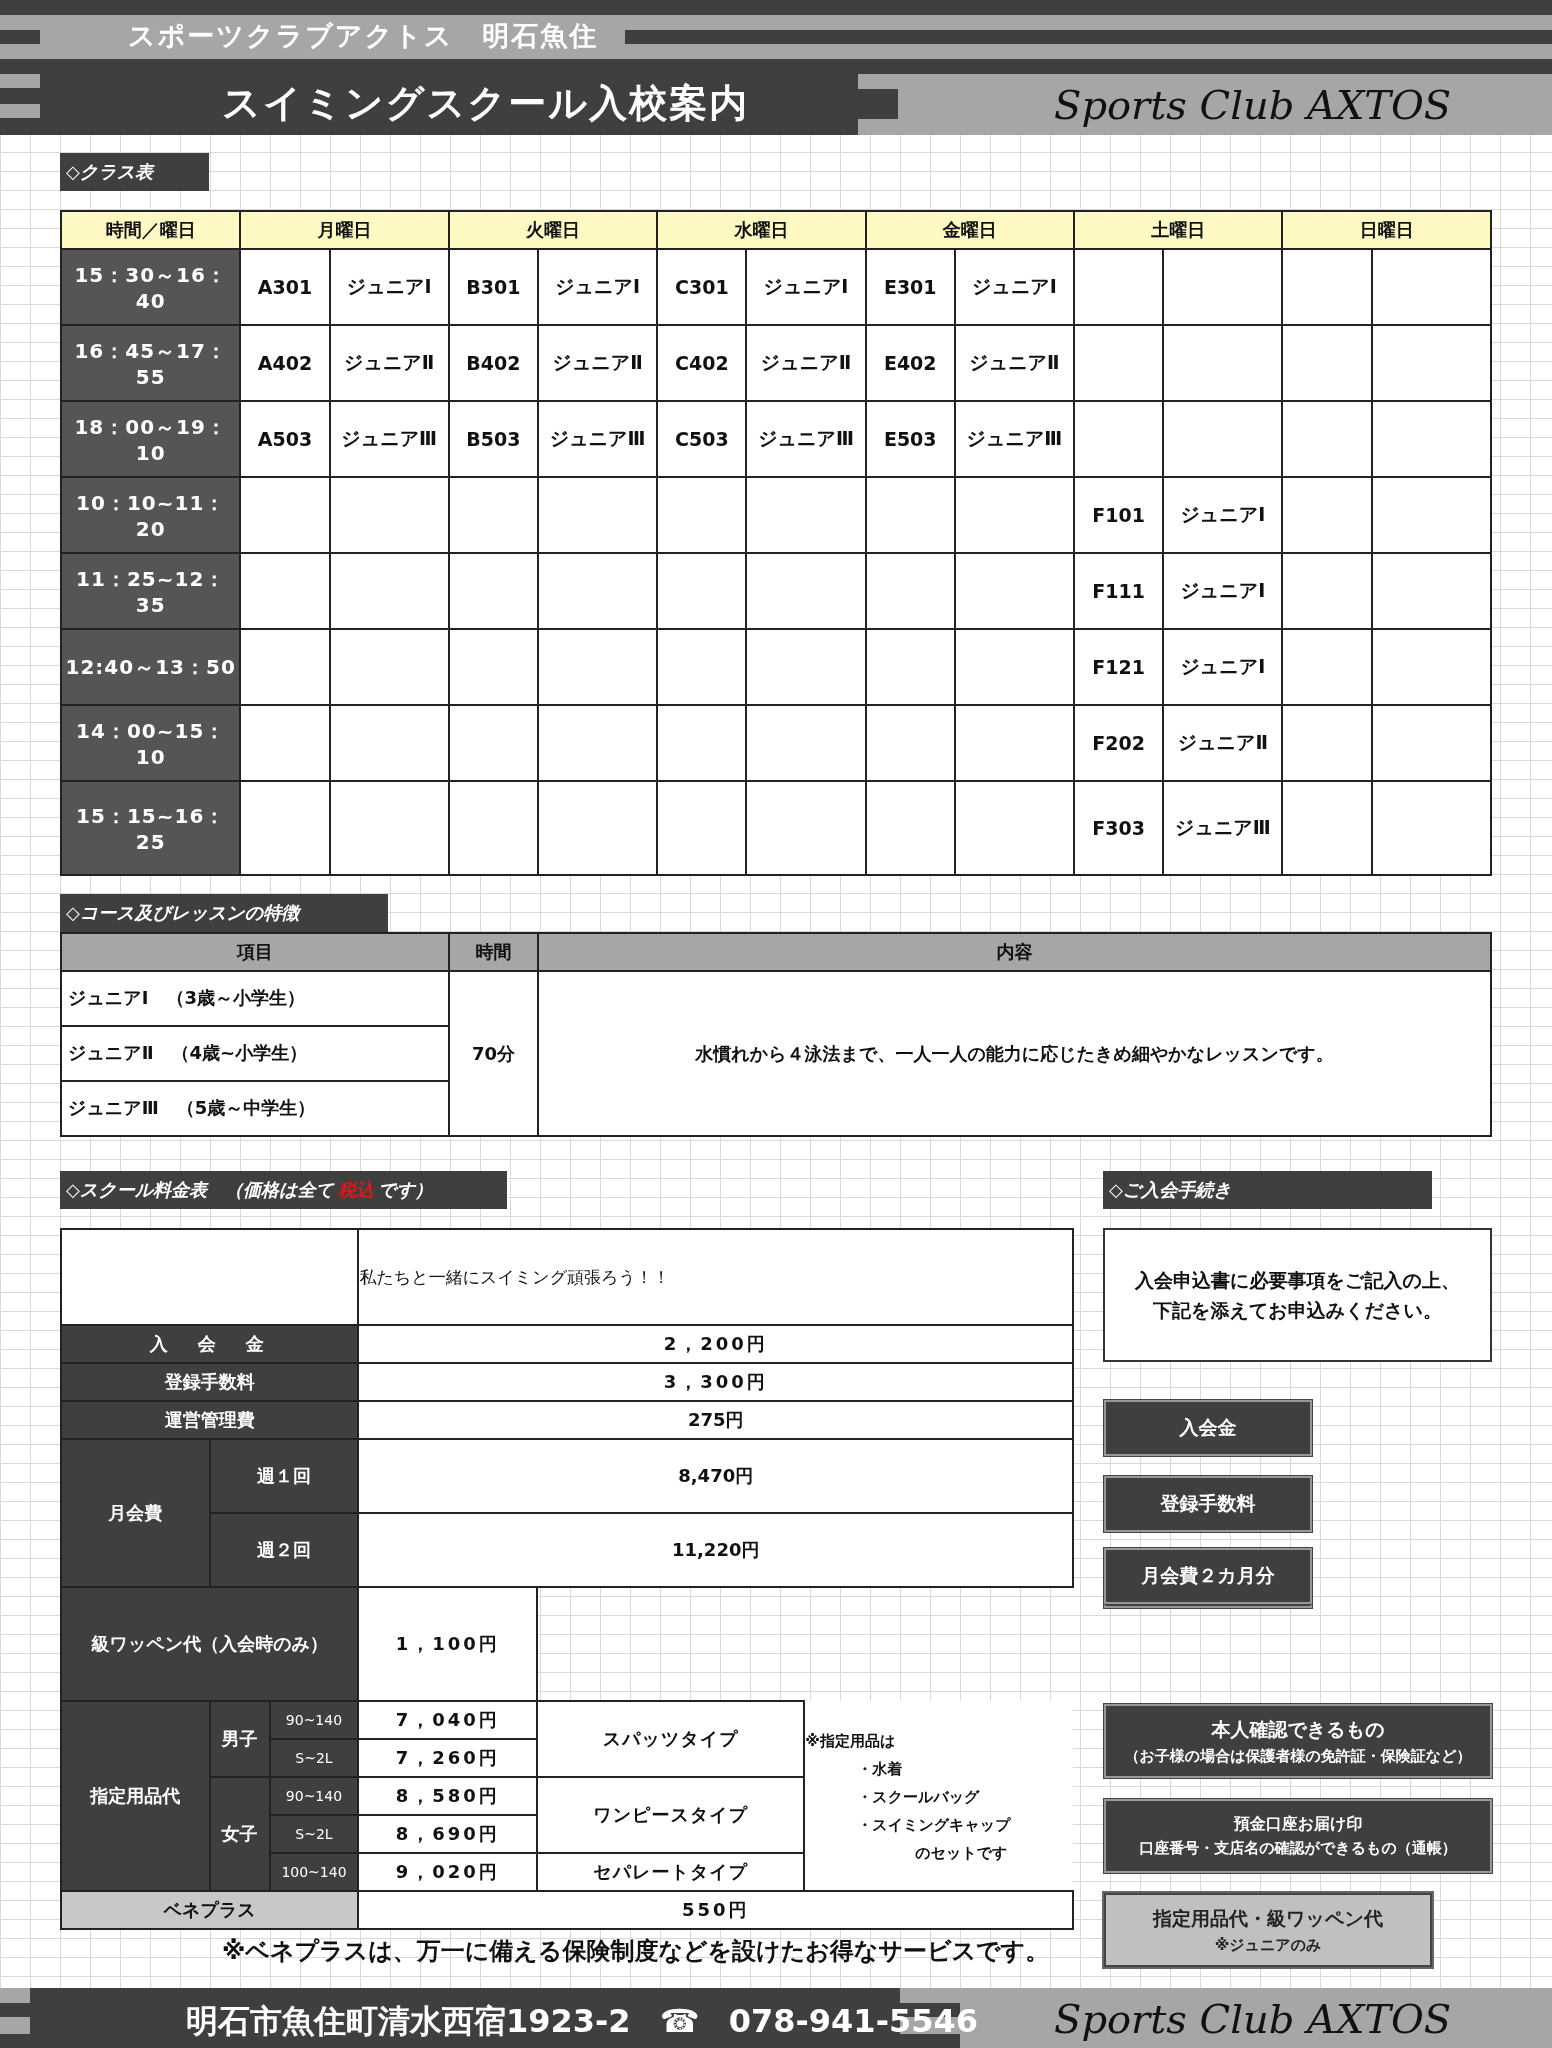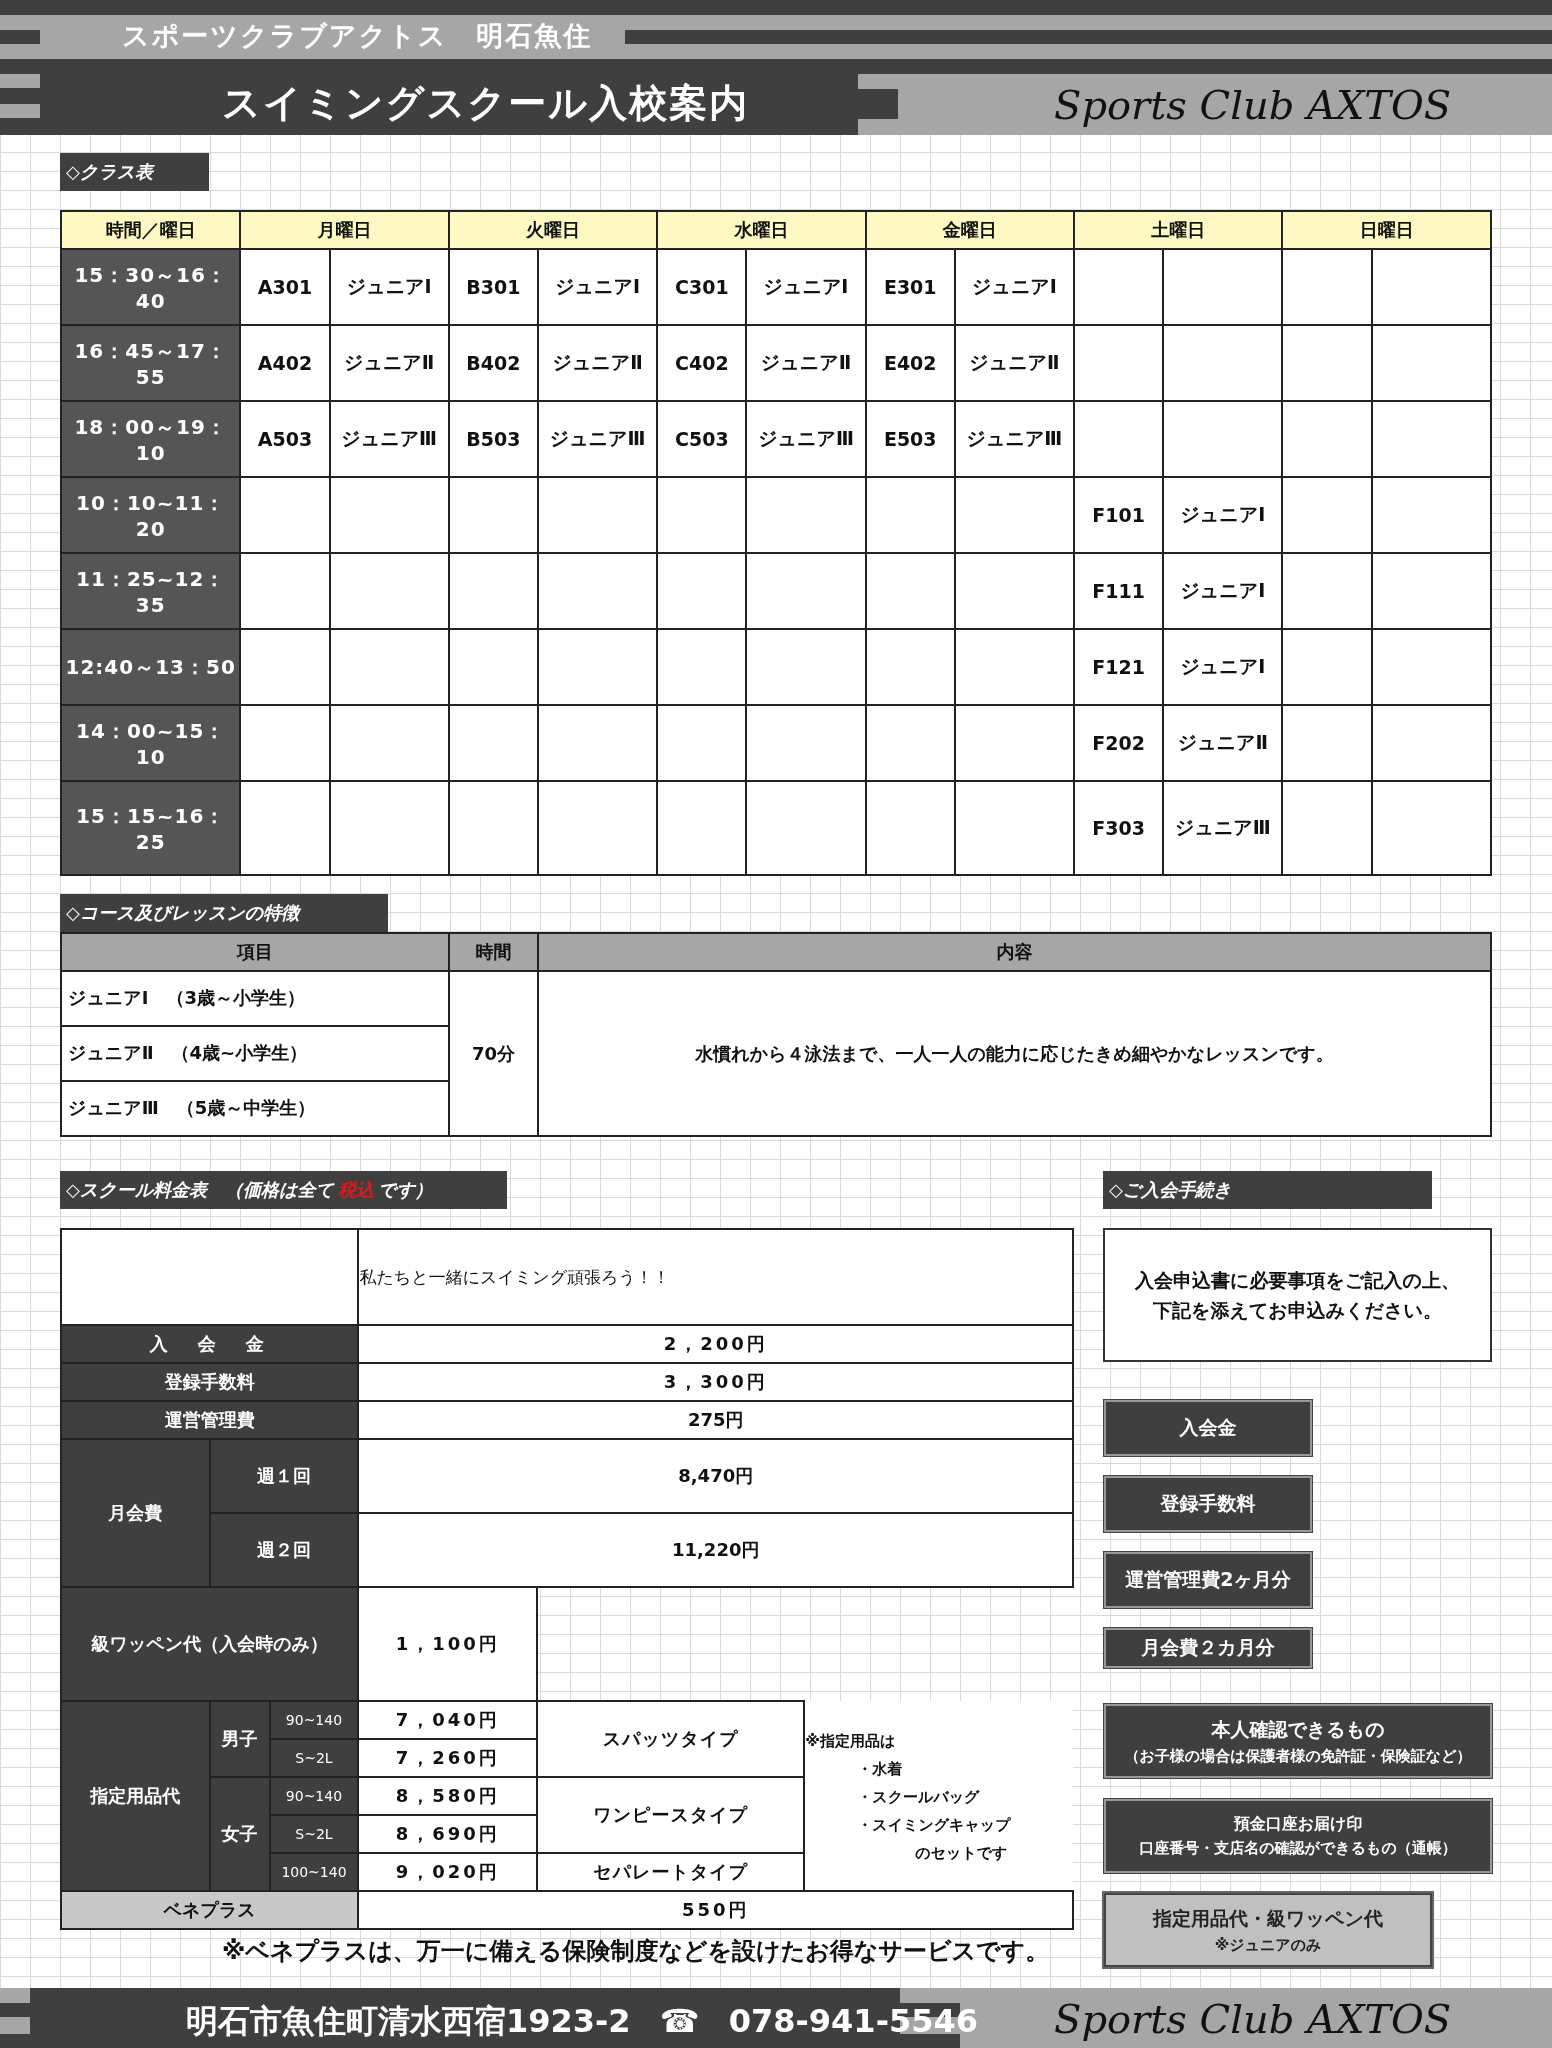--- a/index.html
+++ b/index.html
@@ -78,21 +78,21 @@
   .footer-text { font-size: 32px; color: #fff; font-weight: bold; }
 </style>
 </head>
 <body>
 
 <div>
   <div class="bar dark" style="left:0;top:0;width:1552px;height:15px;"></div>
   <div class="bar mid" style="left:0;top:15px;width:1552px;height:44px;"></div>
   <div class="bar dark" style="left:0;top:30px;width:40px;height:14px;"></div>
   <div class="bar dark" style="left:625px;top:30px;width:927px;height:14px;"></div>
-  <div class="abs hdr-sub" style="left:122px;top:18px;">スポーツクラブアクトス　明石魚住</div>
+  <div class="abs hdr-sub" style="left:128px;top:18px;">スポーツクラブアクトス　明石魚住</div>
   <div class="bar dark" style="left:900px;top:30px;width:652px;height:14px;"></div>
   <div class="bar dark" style="left:0;top:59px;width:1552px;height:76px;"></div>
   <div class="bar mid" style="left:0;top:74px;width:40px;height:14px;"></div>
   <div class="bar mid" style="left:0;top:104px;width:40px;height:14px;"></div>
   <div class="bar mid" style="left:780px;top:15px;width:772px;height:14px;"></div>
   <div class="bar mid" style="left:780px;top:44px;width:772px;height:15px;"></div>
   <div class="bar mid" style="left:858px;top:74px;width:694px;height:61px;"></div>
   <div class="bar dark" style="left:858px;top:89px;width:40px;height:30px;"></div>
   <div class="abs hdr-title" style="left:222px;top:78px;">スイミングスクール入校案内</div>
   <div class="abs brand" style="left:1054px;top:82px;">Sports Club AXTOS</div>
@@ -376,21 +376,21 @@
 
 <div class="btn" style="left:1104px;top:1400px;width:208px;height:56px;">
   <div>入会金</div>
 </div>
 <div class="btn" style="left:1104px;top:1476px;width:208px;height:56px;">
   <div>登録手数料</div>
 </div>
 <div class="btn" style="left:1104px;top:1552px;width:208px;height:56px;">
   <div>運営管理費2ヶ月分</div>
 </div>
-<div class="btn" style="left:1104px;top:1628px;width:208px;height:40px;">
+<div class="btn" style="left:1104px;top:1548px;width:208px;height:56px;">
   <div>月会費２カ月分</div>
 </div>
 <div class="btn" style="left:1104px;top:1704px;width:388px;height:74px;">
   <div>本人確認できるもの</div>
   <div class="small">（お子様の場合は保護者様の免許証・保険証など）</div>
 </div>
 <div class="btn" style="left:1104px;top:1799px;width:388px;height:74px;">
   <div style="font-size:16px;">預金口座お届け印</div>
   <div class="small">口座番号・支店名の確認ができるもの（通帳）</div>
 </div>

